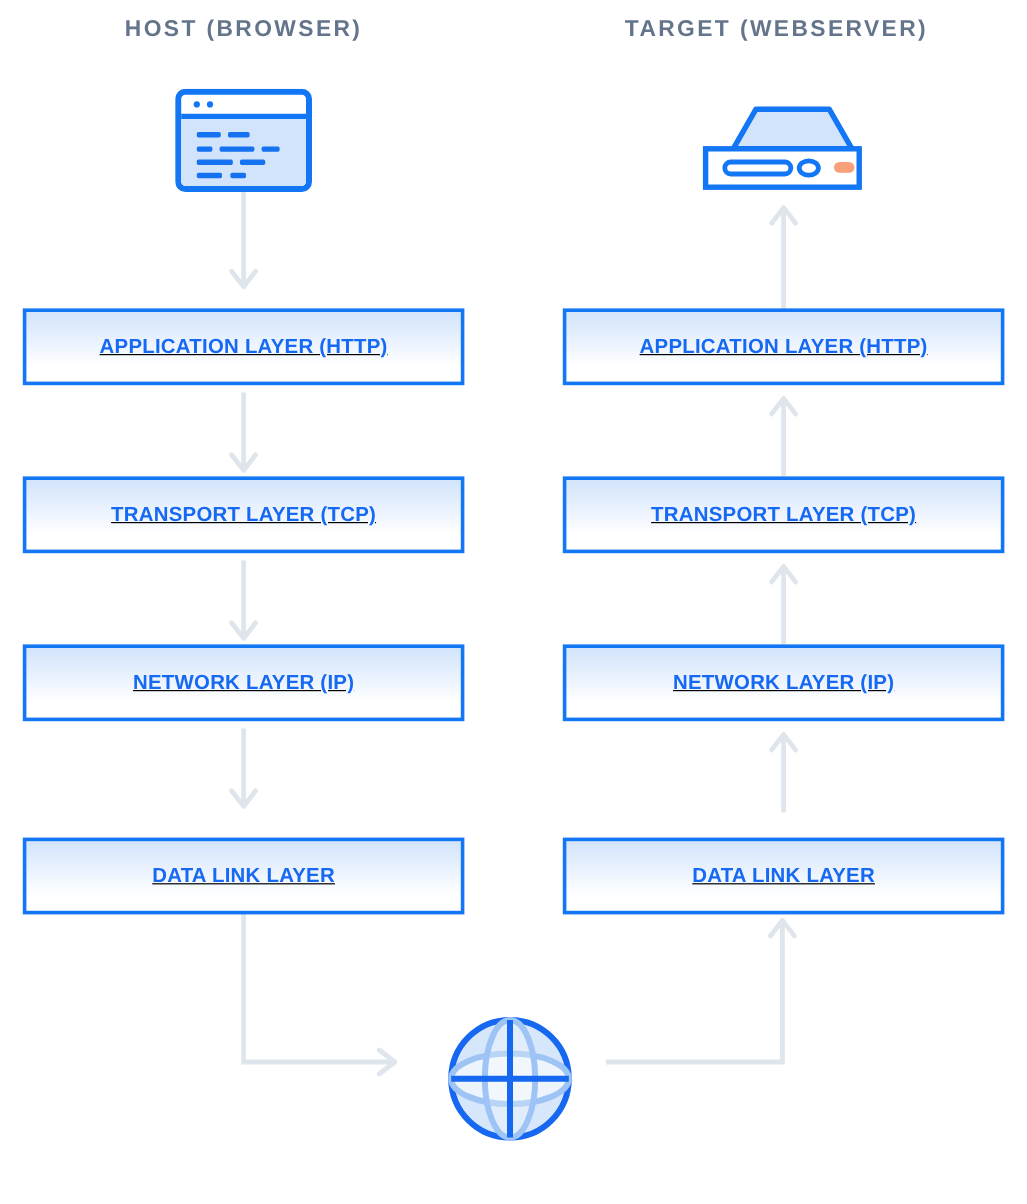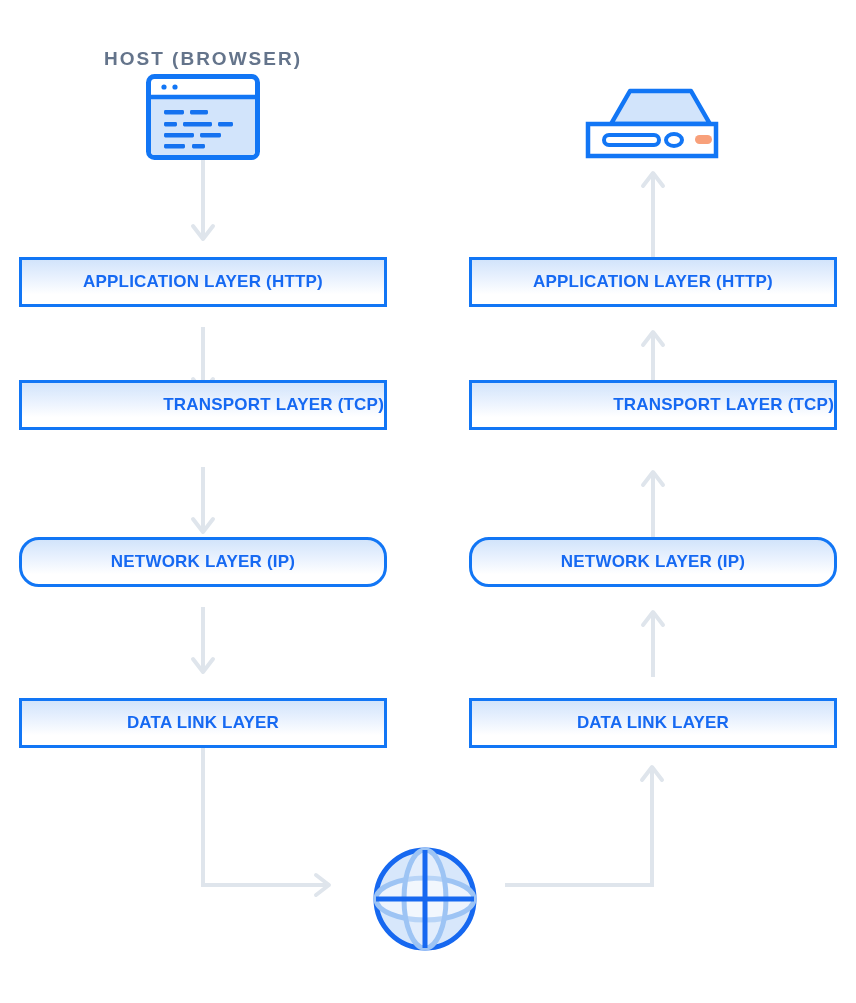--- a/index.html
+++ b/index.html
@@ -23,50 +23,50 @@
   .col-heading {
     position: absolute;
     top: 14px;
     width: 400px;
     text-align: center;
     font-size: 19px;
     font-weight: 700;
     letter-spacing: 2.0px;
     color: #64748b;
     white-space: nowrap;
-    margin-top: 34px;
   }
   #heading-host  { left: 3px; }
   #heading-target { left: 447px; }
 
   
   .layer-box {
     position: absolute;
     width: 368px;
-    height: 50px;
+    height: 64px;
     box-sizing: border-box;
     border: 3px solid #1276f5;
     background: linear-gradient(to bottom, #d2e4fb 0%, #eaf2fe 42%, #ffffff 78%, #ffffff 100%);
     display: flex;
     align-items: center;
     justify-content: center;
+    text-decoration: underline;
   }
   .layer-box .layer-label {
     font-size: 17px;
     font-weight: 700;
     letter-spacing: 0.2px;
     color: #1669f2;
     white-space: nowrap;
   }
   .col-left  { left: 19px; }
   .col-right { left: 469px; }
 
   .row-app  { top: 257px; }
-  .row-tcp  { top: 380px; justify-content: flex-end; }
-  .row-ip   { top: 537px; border-radius: 20px; }
+  .row-tcp  { top: 397px; }
+  .row-ip   { top: 537px; }
   .row-dll  { top: 698px; }
 
   
   .connector {
     position: absolute;
     pointer-events: none;
   }
   .arrow-svg { display: block; overflow: visible; }
 
   
@@ -87,20 +87,21 @@
     color: #64748b;
     white-space: nowrap;
   }
 </style>
 </head>
 <body>
 
 <div id="diagram">
 
   <div id="heading-host" class="col-heading">HOST (BROWSER)</div>
+  <div id="heading-target" class="col-heading">TARGET (WEBSERVER)</div>
 
   <div id="browser-icon" class="icon-wrap">
     <svg width="114" height="86" viewBox="0 0 114 86">
       <rect x="2.5" y="2.5" width="109" height="81" rx="6" ry="6" fill="#ffffff" stroke="#1276f5" stroke-width="5"></rect>
       <path d="M5 23 H109 V77 a4 4 0 0 1 -4 4 H9 a4 4 0 0 1 -4 -4 Z" fill="#d2e4fb"></path>
       <line x1="5" y1="23" x2="109" y2="23" stroke="#1276f5" stroke-width="4.5"></line>
       <circle cx="18" cy="13" r="2.6" fill="#1276f5"></circle>
       <circle cx="29" cy="13" r="2.6" fill="#1276f5"></circle>
       <g fill="#1572f0">
         <rect x="18" y="36" width="20" height="4.5" rx="1.4"></rect>

